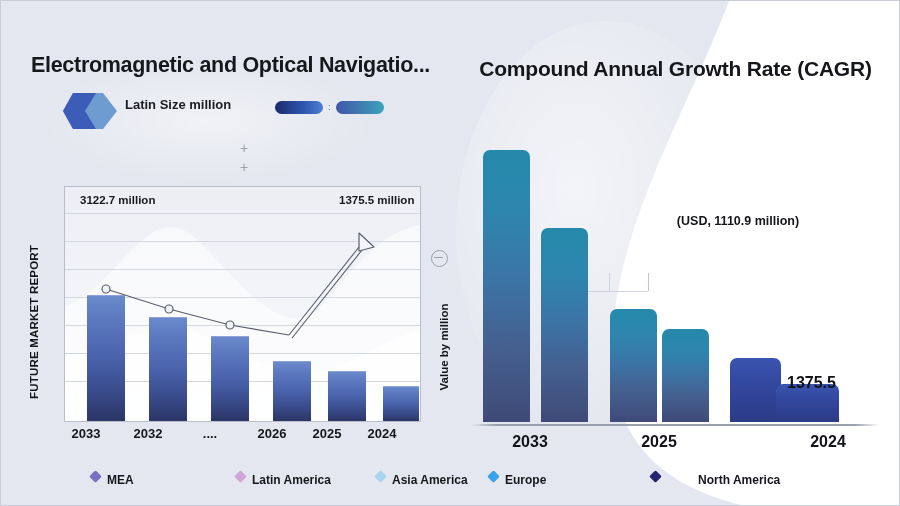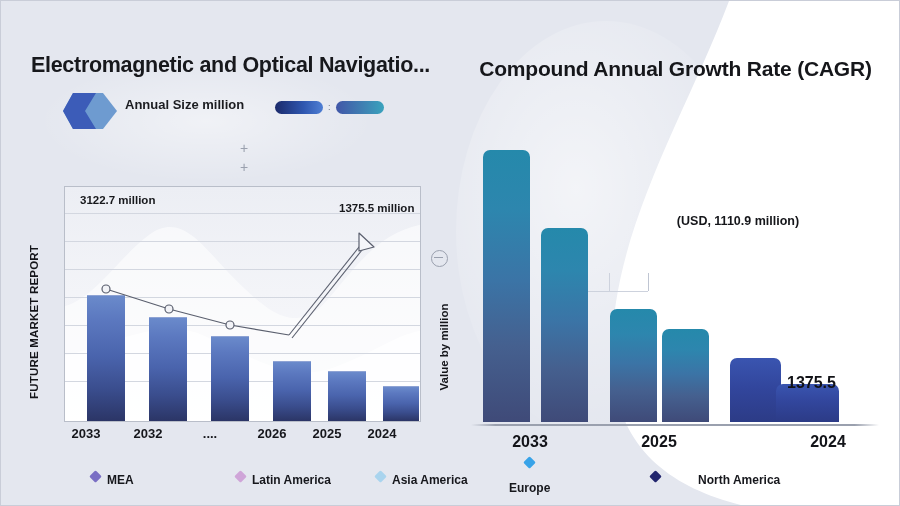--- a/index.html
+++ b/index.html
@@ -154,21 +154,21 @@
     width: 100%; height: 100%;
   }
   .val-label {
     position: absolute;
     top: 193px;
     font-size: 11.5px;
     font-weight: bold;
     color: #17181c;
   }
   #val-left  { left: 79px; }
-  #val-right { left: 338px; margin-top: 8px; }
+  #val-right { left: 338px; }
 
   .bar-l {
     position: absolute;
     bottom: 0;
     background: linear-gradient(180deg,#6a8acb 0%, #5c79c0 18%, #4a64ad 48%, #3a4d8d 75%, #2b3566 100%);
     border-top: 1.5px solid #8ea3d4;
     box-sizing: border-box;
   }
   .linepath { position: absolute; left: 0; top: 0; }
   .arrowpath { position: absolute; left: 0; top: 0; }
@@ -311,21 +311,21 @@
   <div class="soft-blob" id="blob-a"></div>
   <div class="soft-blob" id="blob-b"></div>
 
   <div class="left-title">Electromagnetic and Optical Navigatio...</div>
 
   <svg class="hexicon" viewBox="0 0 62 36">
     <path d="M 10 0 L 40 0 L 54 18 L 40 36 L 10 36 L 0 18 Z" fill="#6e9bd0"></path>
     <path d="M 10 0 L 33 0 L 22 18 L 33 36 L 10 36 L 0 18 Z" fill="#3c5cb8"></path>
   </svg>
 
-  <div class="legend-caption">Annual Size million</div>
+  <div class="legend-caption">Latin Size million</div>
 
   <div class="pill-group">
     <div class="pill one"></div>
     <div class="pill-sep">:</div>
     <div class="pill two"></div>
   </div>
 
   <div class="plus-mark" id="plus-1">+</div>
   <div class="plus-mark" id="plus-2">+</div>
 
@@ -404,21 +404,21 @@
         <span class="legend-text">MEA</span>
       </div>
       <div class="legend-item" style="left: 235px;">
         <span class="legend-dot" style="background: rgb(207, 165, 216);"></span>
         <span class="legend-text">Latin America</span>
       </div>
       <div class="legend-item" style="left: 375px;">
         <span class="legend-dot" style="background: rgb(169, 212, 238);"></span>
         <span class="legend-text">Asia America</span>
       </div>
-      <div class="legend-item" style="left: 508px; flex-direction: column;">
+      <div class="legend-item" style="left: 488px;">
         <span class="legend-dot" style="background: rgb(56, 163, 232);"></span>
         <span class="legend-text">Europe</span>
       </div>
       <div class="legend-item" style="left: 650px; gap: 38px;">
         <span class="legend-dot" style="background: rgb(34, 38, 110);"></span>
         <span class="legend-text">North America</span>
       </div>
     </div>
 
 </div>

